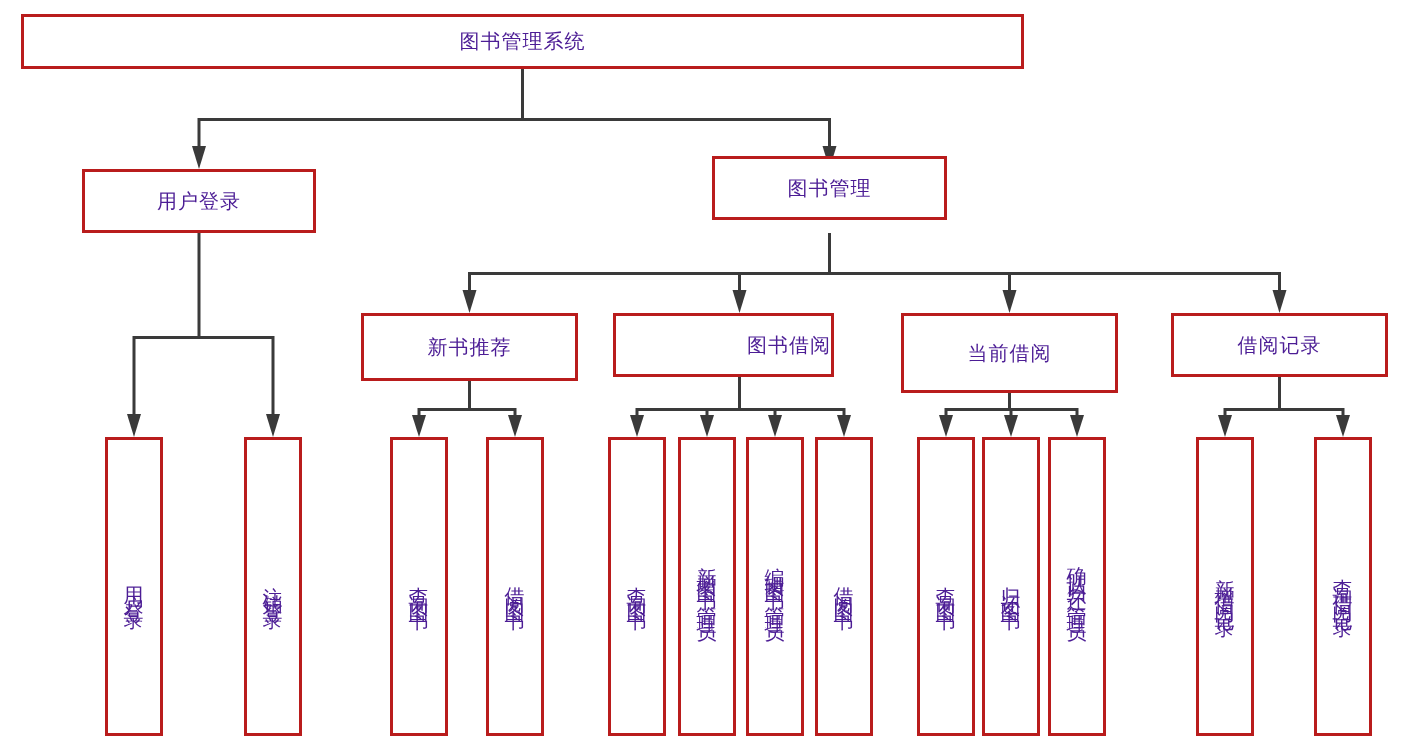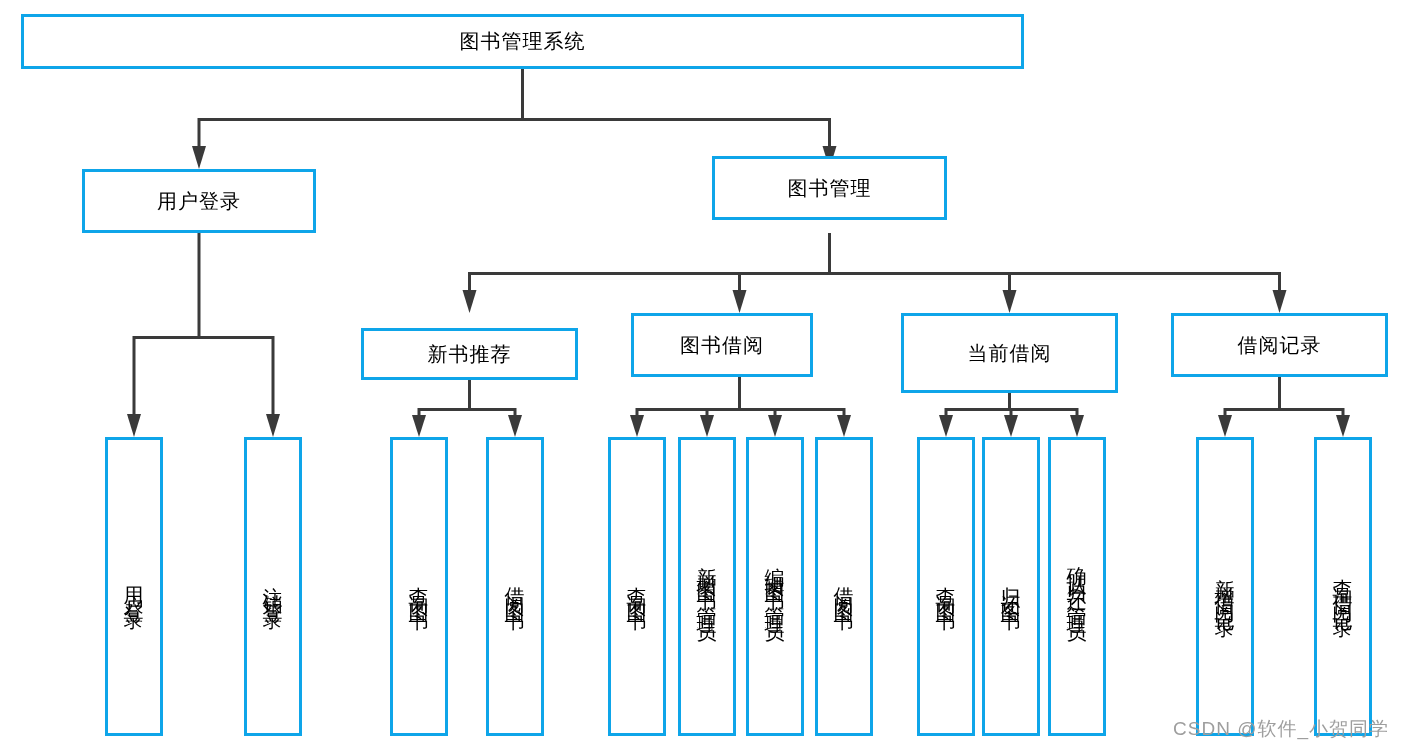--- a/index.html
+++ b/index.html
@@ -19,26 +19,26 @@
     position: absolute;
     left: 0;
     top: 0;
     width: 1405px;
     height: 747px;
     pointer-events: none;
   }
   .box {
     position: absolute;
     box-sizing: border-box;
-    border: 3px solid #0ea5e9;
+    border: 3px solid #b91c1c;
     background: #ffffff;
     display: flex;
     align-items: center;
     justify-content: center;
-    color: #000000;
+    color: #4c1d95;
   }
   .hbox {
     font-size: 20px;
     letter-spacing: 1px;
     white-space: nowrap;
   }
   .vbox {
     padding: 8px 0;
   }
   .vlabel {
@@ -117,24 +117,24 @@
     <span>图书管理系统</span>
   </div>
 
   <div class="box hbox" style="left:82px; top:169px; width:234px; height:64px;">
     <span>用户登录</span>
   </div>
   <div class="box hbox" style="left:712px; top:156px; width:235px; height:64px;">
     <span>图书管理</span>
   </div>
 
-  <div class="box hbox" style="left:361px; top:328px; width:217px; height:52px;text-align:center;">
+  <div class="box hbox" style="left:361px; top:313px; width:217px; height:68px;text-align:center;">
     <span>新书推荐</span>
   </div>
-  <div class="box hbox" style="left:631px; top:313px; width:182px; height:64px;">
+  <div class="box hbox" style="left:613px; top:313px; width:221px; height:64px;justify-content:flex-end;">
     <span>图书借阅</span>
   </div>
   <div class="box hbox" style="left:901px; top:313px; width:217px; height:80px;">
     <span>当前借阅</span>
   </div>
   <div class="box hbox" style="left:1171px; top:313px; width:217px; height:64px;">
     <span>借阅记录</span>
   </div>
 
   <div class="box vbox" style="left:105px; top:437px; width:58px; height:299px;">
@@ -174,15 +174,14 @@
     <span class="vlabel">确认归还（管理员）</span>
   </div>
 
   <div class="box vbox" style="left:1196px; top:437px; width:58px; height:299px;">
     <span class="vlabel">新增借阅记录</span>
   </div>
   <div class="box vbox" style="left:1314px; top:437px; width:58px; height:299px;">
     <span class="vlabel">查询借阅记录</span>
   </div>
 
-  <div class="watermark">CSDN @软件_小贺同学</div>
 
 </div>
 
 </body></html>

